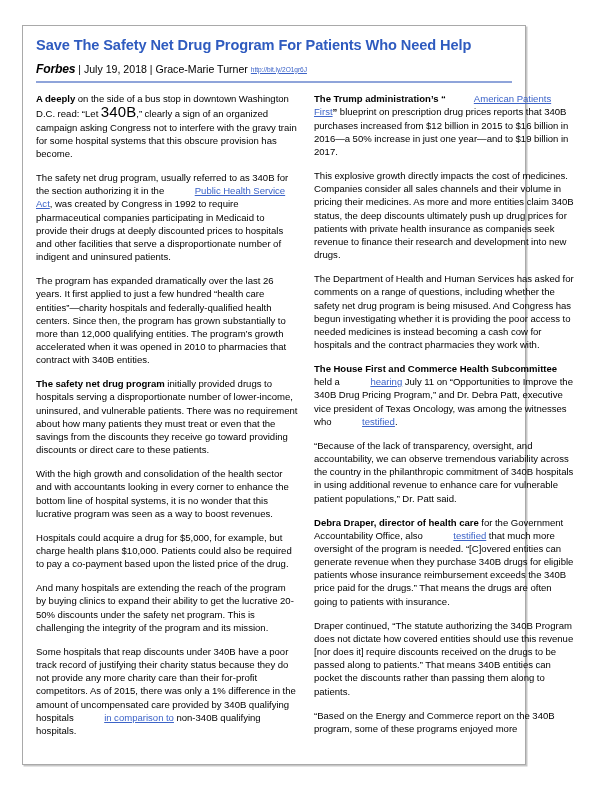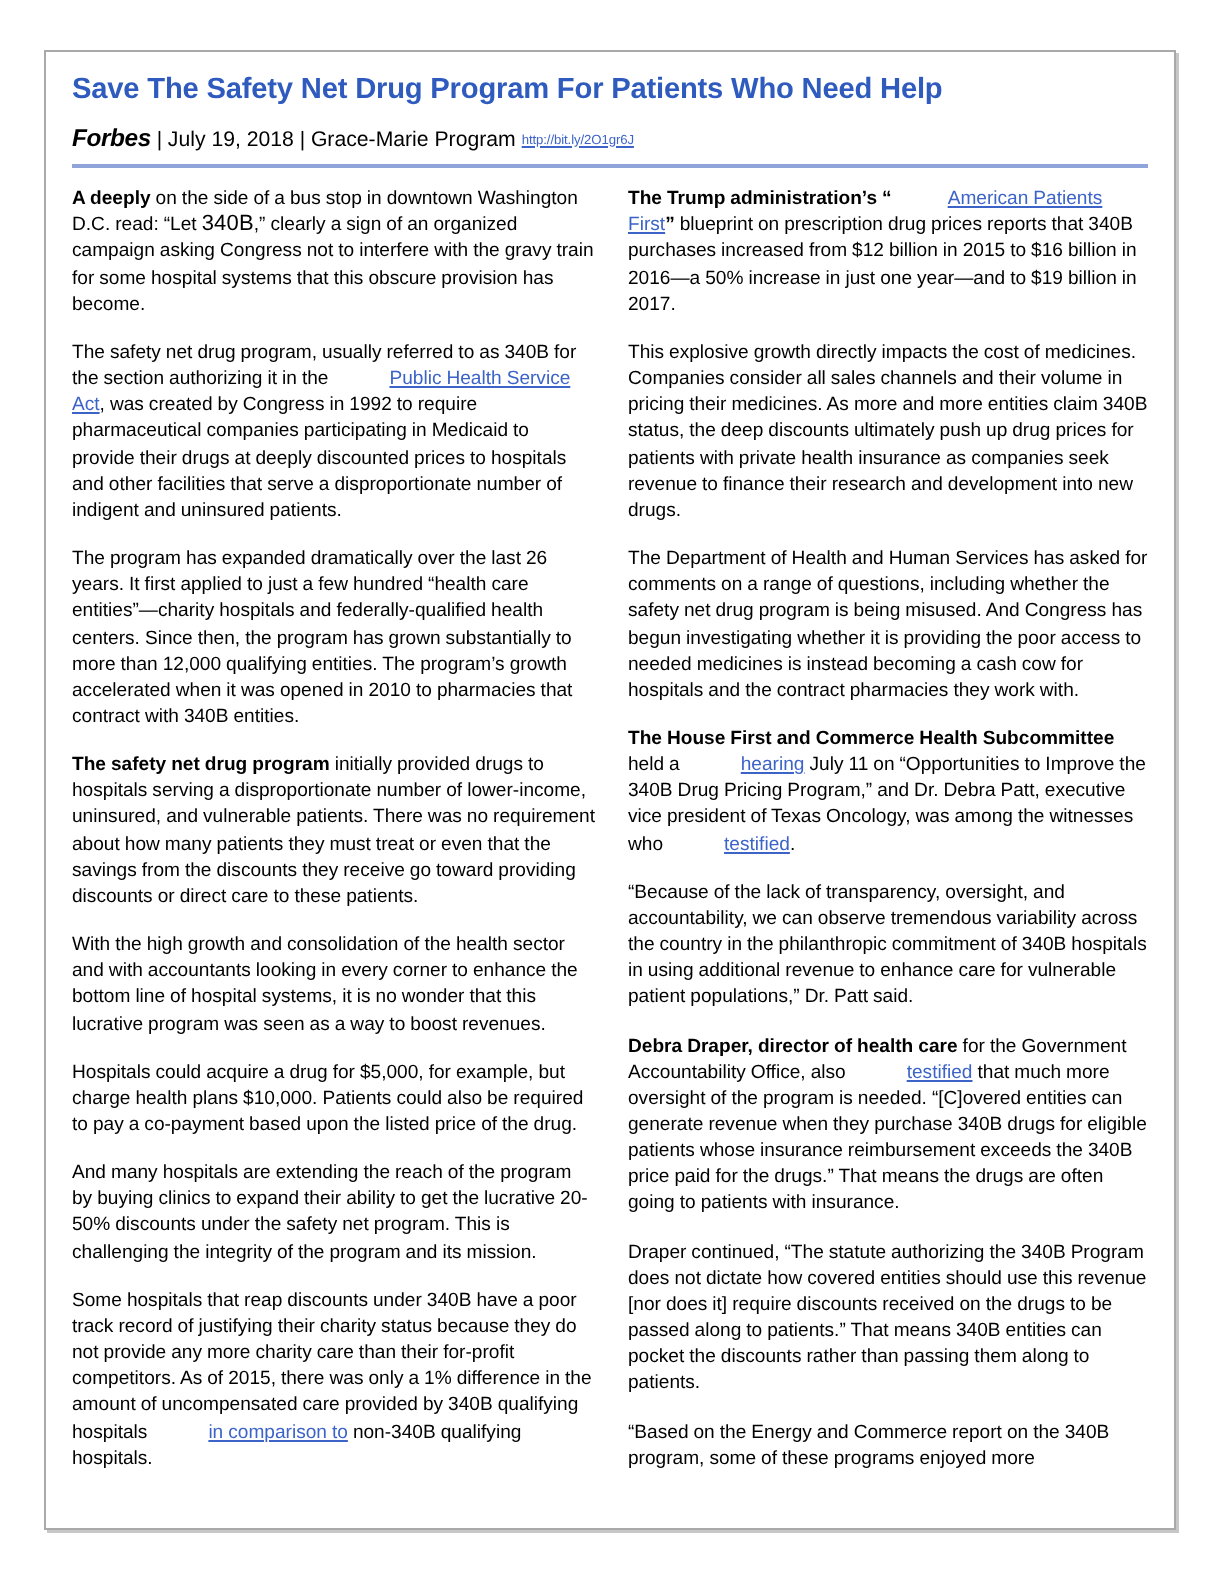--- a/index.html
+++ b/index.html
@@ -12,21 +12,21 @@
     height: 792px;
     overflow: hidden;
     font-family: "Liberation Sans", sans-serif;
     color: #000000;
   }
 
   .page {
     position: absolute;
     left: 22px;
     top: 25px;
-    width: 566px;
+    width: 504px;
     height: 740px;
     border: 1px solid #a9a9a9;
     box-sizing: border-box;
     background: #ffffff;
     box-shadow: 1.5px 1.5px 0 rgba(0,0,0,0.22);
   }
 
   .inner {
     padding: 11px 13px 0 13px;
   }
@@ -87,34 +87,34 @@
   }
   p.para:last-child { margin-bottom: 0; }
 
   .b { font-weight: bold; }
   .lnk {
     color: #3c63c8;
     text-decoration: underline;
     margin-left: 28px;
   }
   .big340 {
-    font-size: 11px;
+    font-size: 15px;
     letter-spacing: 0.1px;
   }
 </style>
 </head>
 <body>
 
 <div class="page">
   <div class="inner">
 
     <h1 class="headline">Save The Safety Net Drug Program For Patients Who Need Help</h1>
 
     <div class="byline">
-      <span class="forbes">Forbes</span><span class="sep"> | </span><span>July 19, 2018</span><span class="sep"> | </span><span>Grace-Marie Program</span>&nbsp;<a href="#" class="src-url">http://bit.ly/2O1gr6J</a>
+      <span class="forbes">Forbes</span><span class="sep"> | </span><span>July 19, 2018</span><span class="sep"> | </span><span>Grace-Marie Turner</span>&nbsp;<a href="#" class="src-url">http://bit.ly/2O1gr6J</a>
     </div>
 
     <div class="rule"></div>
 
     <div class="columns">
 
       <div class="col">
 
         <p class="para"><span class="b">A deeply</span><span> on the side of a bus stop in downtown Washington D.C. read: “Let </span><span class="big340">340B</span><span>,” clearly a sign of an organized campaign asking Congress not to interfere with the gravy train for some hospital systems that this obscure provision has become.</span></p>
 

